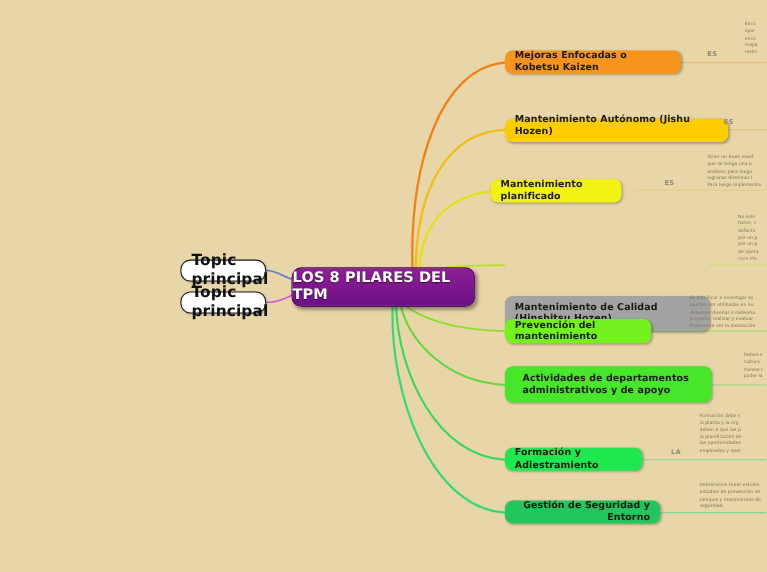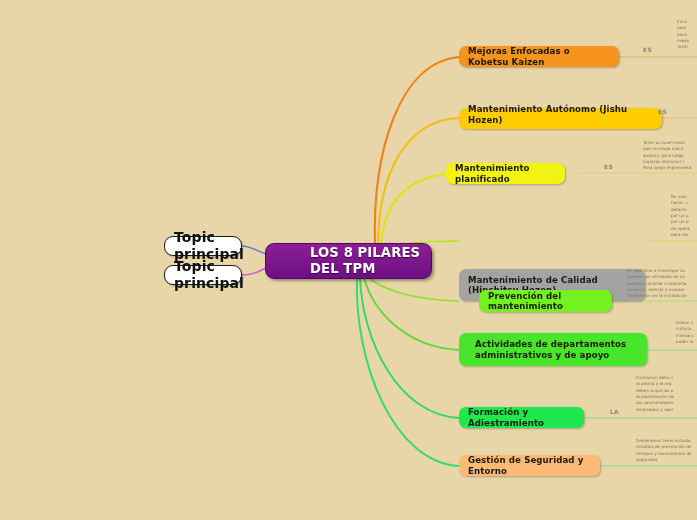--- a/index.html
+++ b/index.html
@@ -14,21 +14,20 @@
 
   .node{
     position:absolute;
     box-sizing:border-box;
     display:flex;align-items:center;
     border-radius:7px;
     font-weight:bold;
     line-height:1.22;
     letter-spacing:.1px;
     box-shadow:1px 1px 2px rgba(0,0,0,.25);
-    padding-left:44px;
   }
 
   
   #central{
     left:265px;top:243px;width:167px;height:36px;
     background:linear-gradient(#8d1f94,#6d0f86);
     border:1px solid #4e0a60;
     border-radius:9px;
     color:#ffffff;
     font-size:13.2px;
@@ -55,21 +54,21 @@
   .branch{
     color:#1a1a0d;
     font-size:8.6px;
     padding:4px 9px;
     border:none;
   }
   #b0{left:459px;top:46px;width:160px;height:21px;background:#f7941e;}
   #b1{left:459px;top:108px;width:203px;height:21px;background:#ffcc00;align-items:flex-end;}
   #b2{left:446px;top:163px;width:119px;height:21px;background:#f2f213;}
   #b3{left:459px;top:226px;width:186px;height:32px;background:#c6f221;}
-  #b4{left:459px;top:290px;width:133px;height:22px;background:#73f21f;margin-left:20px;}
+  #b4{left:459px;top:290px;width:133px;height:22px;background:#73f21f;}
   #b5{left:459px;top:333px;width:188px;height:33px;background:#47e62a;padding-left:16px;}
   #b6{left:459px;top:407px;width:125px;height:21px;background:#1fe84f;}
   #b7{left:459px;top:455px;width:141px;height:21px;background:#1ee968;}
 
   
   .link-label{
     position:absolute;
     font-size:6px;
     font-weight:bold;
     color:#8d8a72;
@@ -141,21 +140,21 @@
   </div>
   <div class="node branch" id="b4" style="background: rgb(115, 242, 31);">
     <span>Prevención del mantenimiento</span>
   </div>
   <div class="node branch" id="b5" style="background: rgb(71, 230, 42);">
     <span>Actividades de departamentos administrativos y de apoyo</span>
   </div>
   <div class="node branch" id="b6" style="background: rgb(31, 232, 79);">
     <span>Formación y Adiestramiento</span>
   </div>
-  <div class="node branch" id="b7" style="background: #fdba74;">
+  <div class="node branch" id="b7" style="background: #22c55e; text-align: right;">
     <span>Gestión de Seguridad y Entorno</span>
   </div>
 
   <div class="link-label" style="left:643px;top:46px;">ES</div>
   <div class="link-label" style="left:658px;top:108px;">ES</div>
   <div class="link-label" style="left:604px;top:163px;">ES</div>
   <div class="link-label" style="left:610px;top:408px;">LA</div>
 
   <div class="note" style="left:677px;top:19px;width:20px;height:30px;">Enco
 opor

